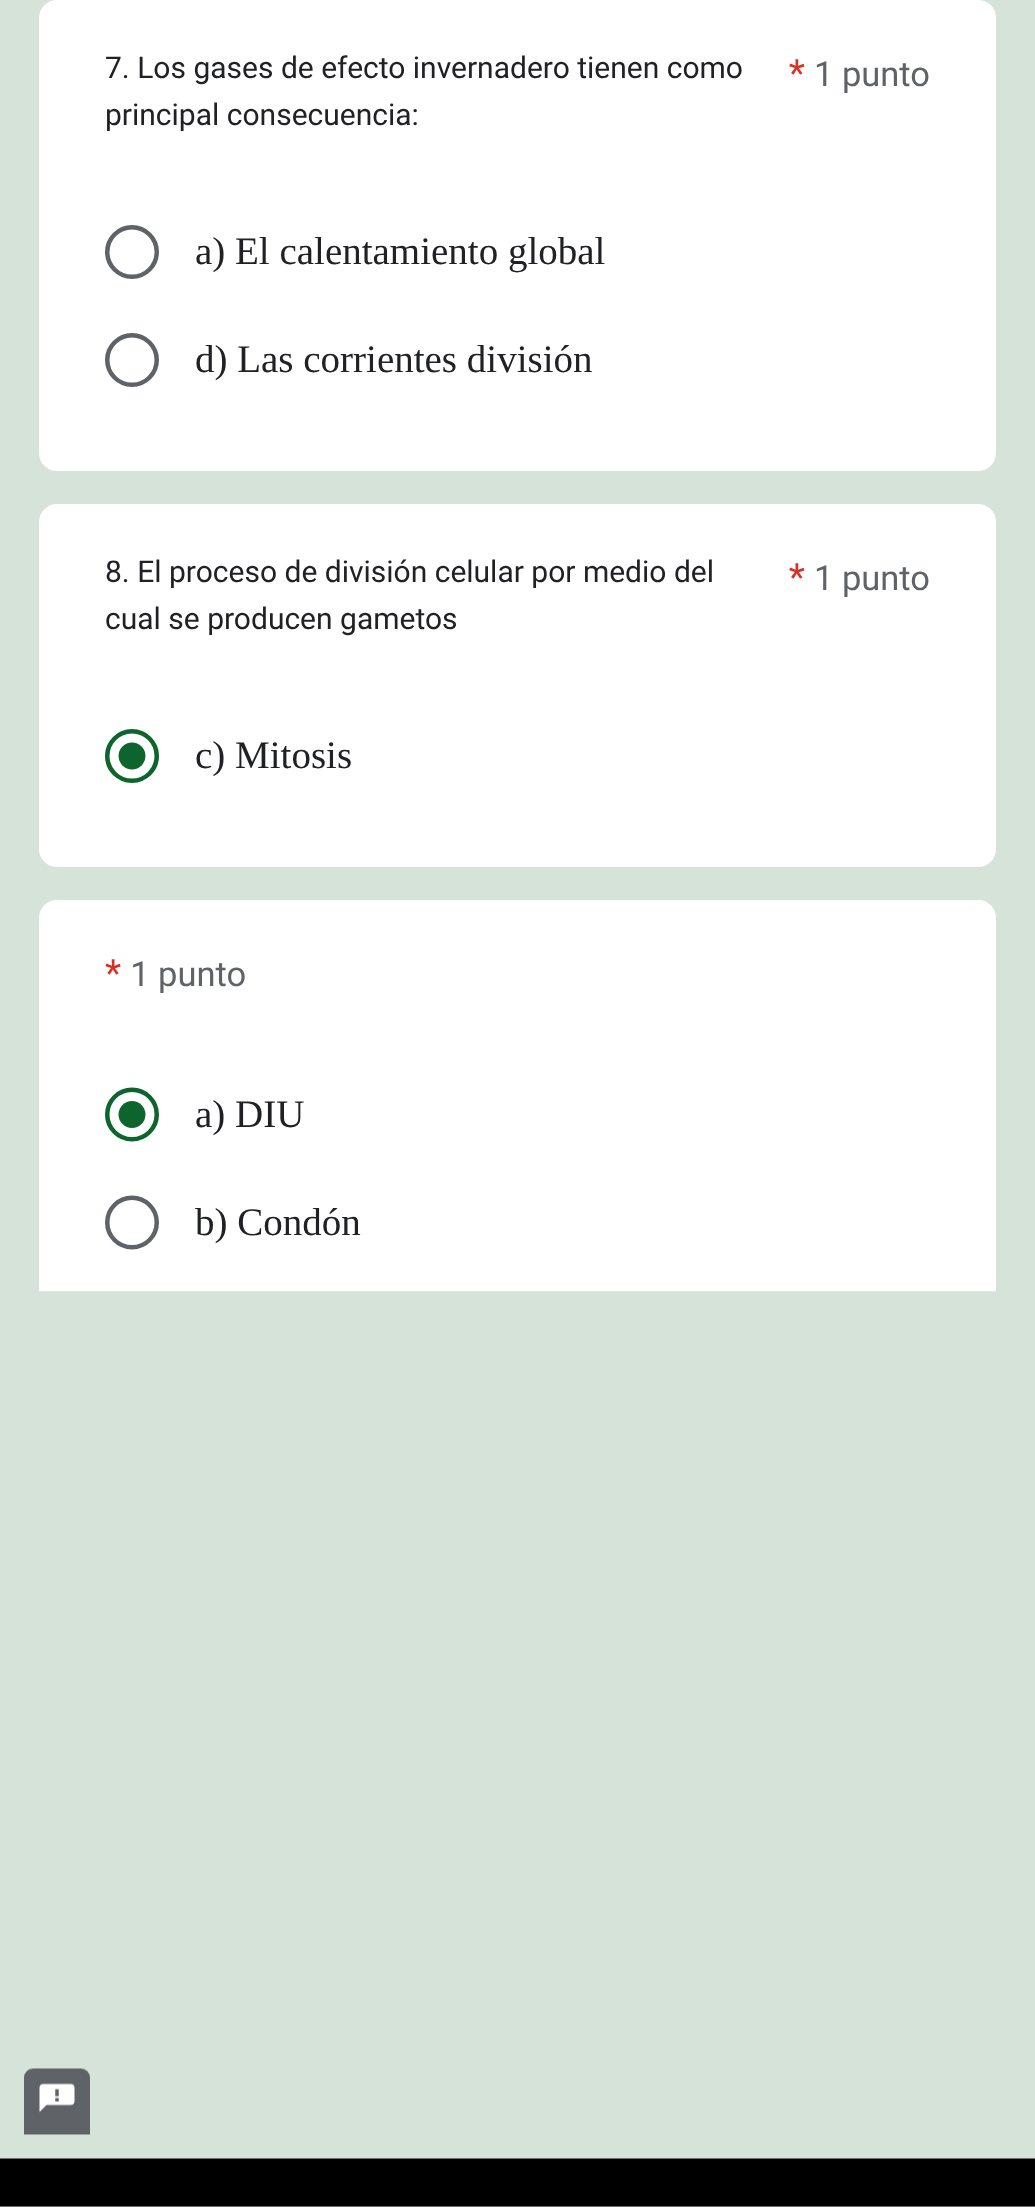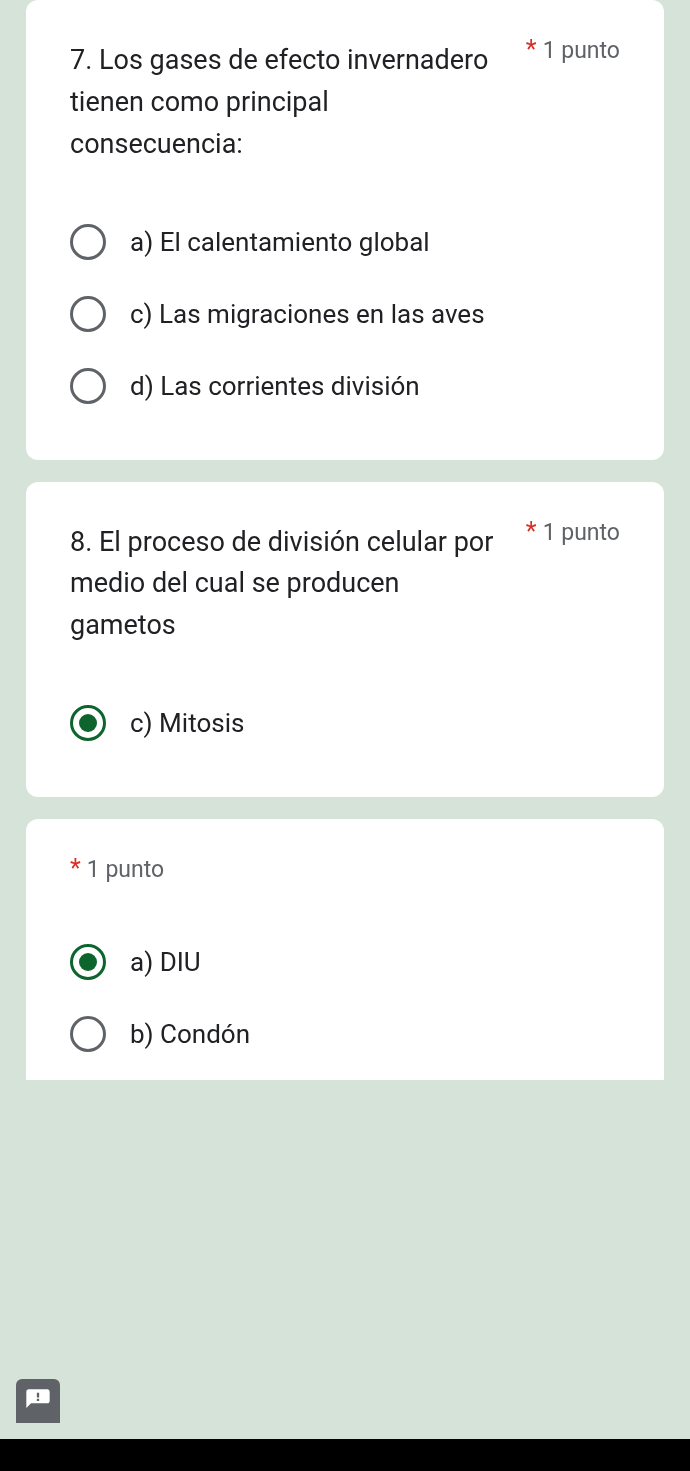--- a/index.html
+++ b/index.html
@@ -17,44 +17,44 @@
     padding: 30px 44px 38px 44px;
   }
   .qheader {
     display: flex;
     justify-content: space-between;
     align-items: flex-start;
     gap: 18px;
     margin-bottom: 40px;
   }
   .qtitle {
-    font-size: 27px;
+    font-size: 20px;
     line-height: 1.55;
     font-weight: 400;
     color: #202124;
     flex: 1;
-    margin-top: 10px;
   }
   .points {
     white-space: nowrap;
     font-size: 23px;
     color: #5f6368;
     line-height: 1.4;
     padding-top: 2px;
   }
   .req {
     color: #d93025;
     font-size: 25px;
     margin-right: 6px;
   }
   .option {
     display: flex;
     align-items: center;
     padding: 18px 0;
     cursor: pointer;
+    font-family: Liberation Serif, serif;
   }
   .radio {
     width: 36px;
     height: 36px;
     flex: 0 0 36px;
     border-radius: 50%;
     position: relative;
     margin-right: 24px;
   }
   .radio.unchecked {
@@ -105,24 +105,20 @@
     <div class="points">
       <span class="req">*</span><span>1 punto</span>
     </div>
   </div>
   <div class="option">
     <span class="radio unchecked"></span>
     <span class="opt-label">a) El calentamiento global</span>
   </div>
   <div class="option">
     <span class="radio unchecked"></span>
-    <span class="opt-label">c) Las migraciones en las aves</span>
-  </div>
-  <div class="option">
-    <span class="radio unchecked"></span>
     <span class="opt-label">d) Las corrientes división</span>
   </div>
 </div>
 
 <div class="card">
   <div class="qheader">
     <div class="qtitle">8. El proceso de división celular por medio del cual se producen gametos</div>
     <div class="points">
       <span class="req">*</span><span>1 punto</span>
     </div>

